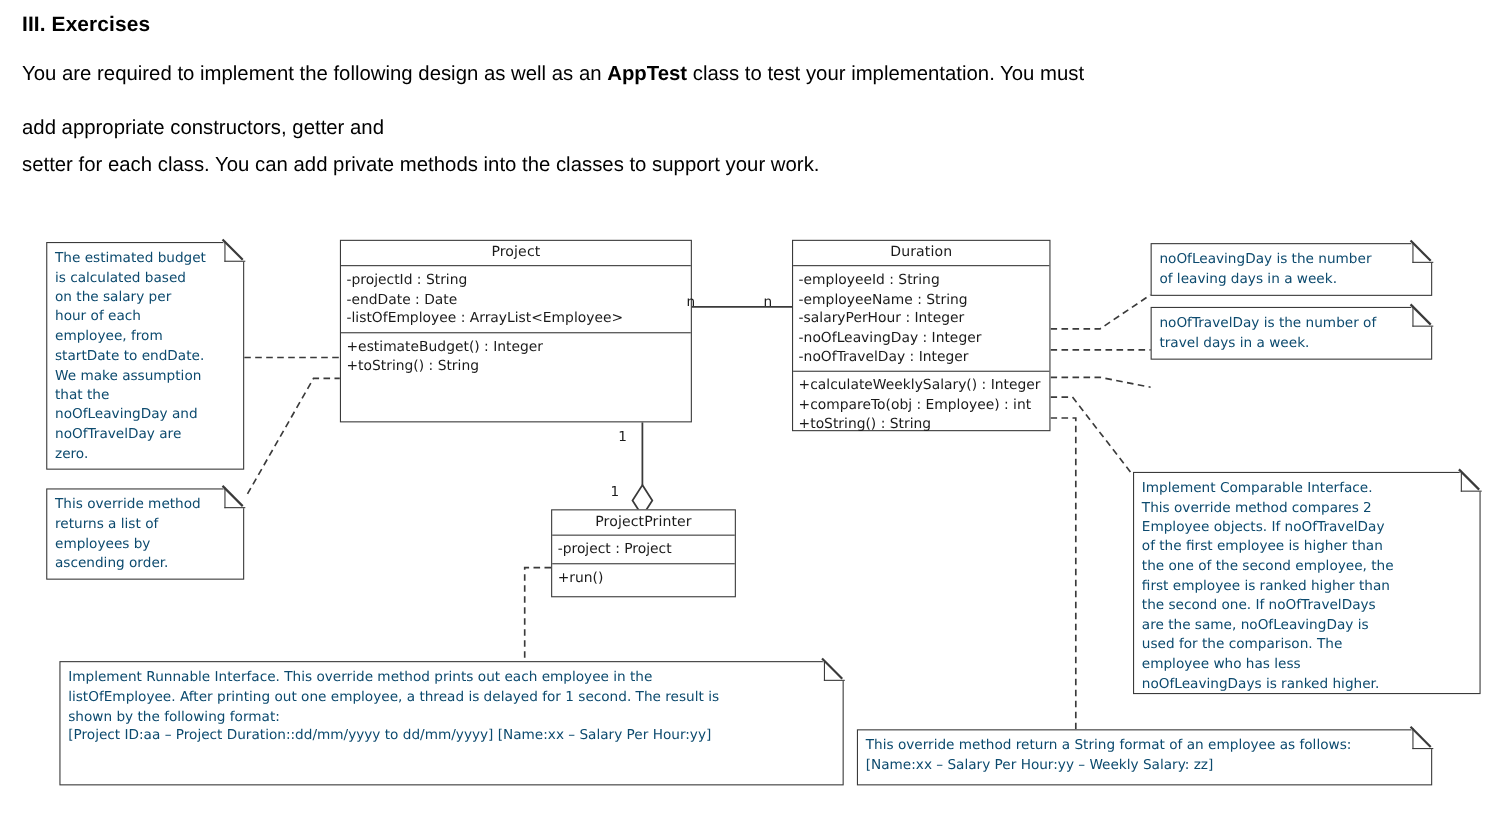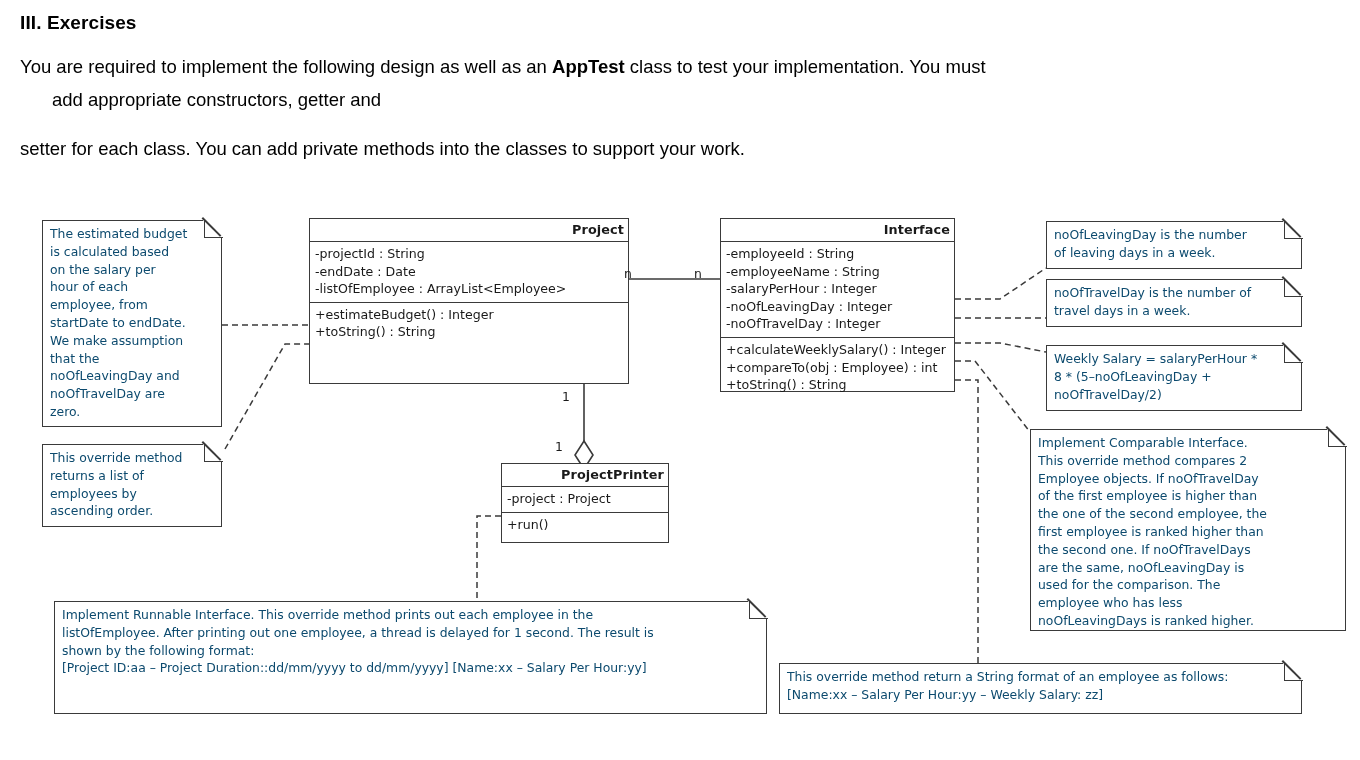--- a/index.html
+++ b/index.html
@@ -28,36 +28,36 @@
   }
   .prose-line {
     position: absolute;
     left: 20px;
     font-size: 18.5px;
     line-height: 24px;
     white-space: nowrap;
   }
   .prose-line b { font-weight: bold; }
   #prose-l1 { top: 55px; }
-  #prose-l2 { top: 88px; margin-left: 32px; }
+  #prose-l2 { top: 104px; }
   #prose-l3 { top: 137px; }
 
   
   .uml-class {
     position: absolute;
     box-sizing: border-box;
     border: 1.5px solid #3a3a3a;
     background: #ffffff;
     font-family: "DejaVu Sans", sans-serif;
     font-size: 12.6px;
     color: #1a1a1a;
   }
   .uml-class .cls-name {
-    text-align: right;
-    font-weight: bold;
+    text-align: center;
+    font-weight: normal;
     padding: 3px 4px 4px 4px;
     border-bottom: 1.5px solid #3a3a3a;
     font-size: 12.8px;
     letter-spacing: 0.1px;
   }
   .uml-class .cls-section {
     padding: 3px 5px 4px 5px;
   }
   .uml-class .cls-section.bordered {
     border-bottom: 1.5px solid #3a3a3a;
@@ -186,21 +186,21 @@
       <div class="member">-endDate : Date</div>
       <div class="member">-listOfEmployee : ArrayList&lt;Employee&gt;</div>
     </div>
     <div class="cls-section">
       <div class="member">+estimateBudget() : Integer</div>
       <div class="member">+toString() : String</div>
     </div>
   </div>
 
   <div class="uml-class" id="cls-employee" style="left:720px; top:218px; width:235px; height:174px;">
-    <div class="cls-name">Interface</div>
+    <div class="cls-name">Duration</div>
     <div class="cls-section bordered">
       <div class="member">-employeeId : String</div>
       <div class="member">-employeeName : String</div>
       <div class="member">-salaryPerHour : Integer</div>
       <div class="member">-noOfLeavingDay : Integer</div>
       <div class="member">-noOfTravelDay : Integer</div>
     </div>
     <div class="cls-section">
       <div class="member">+calculateWeeklySalary() : Integer</div>
       <div class="member">+compareTo(obj : Employee) : int</div>
@@ -255,27 +255,20 @@
     <div class="note-fold"></div>
   </div>
 
   <div class="uml-note" style="left:1046px; top:279px; width:256px; height:48px;border-radius:17px;">
     <div class="note-body">noOfTravelDay is the number of
 travel days in a week.</div>
     <div class="note-cover"></div>
     <div class="note-fold"></div>
   </div>
 
-  <div class="uml-note" style="left:1046px; top:345px; width:256px; height:66px;">
-    <div class="note-body">Weekly Salary = salaryPerHour *
-8 * (5–noOfLeavingDay +
-noOfTravelDay/2)</div>
-    <div class="note-cover"></div>
-    <div class="note-fold"></div>
-  </div>
 
   <div class="uml-note" style="left:1030px; top:429px; width:316px; height:202px;">
     <div class="note-body">Implement Comparable Interface.
 This override method compares 2
 Employee objects. If noOfTravelDay
 of the first employee is higher than
 the one of the second employee, the
 first employee is ranked higher than
 the second one. If noOfTravelDays
 are the same, noOfLeavingDay is

